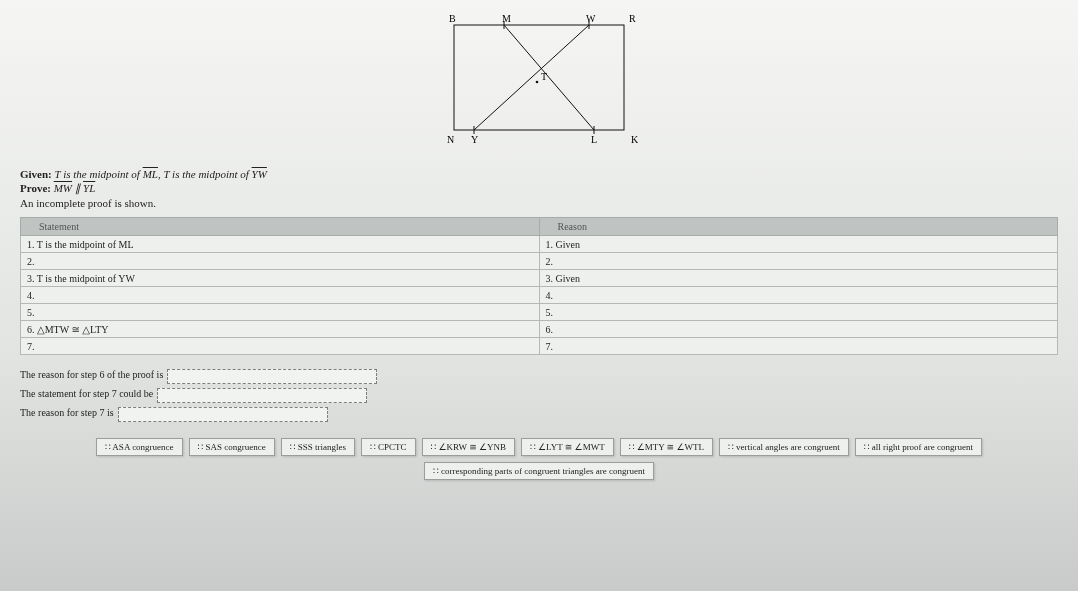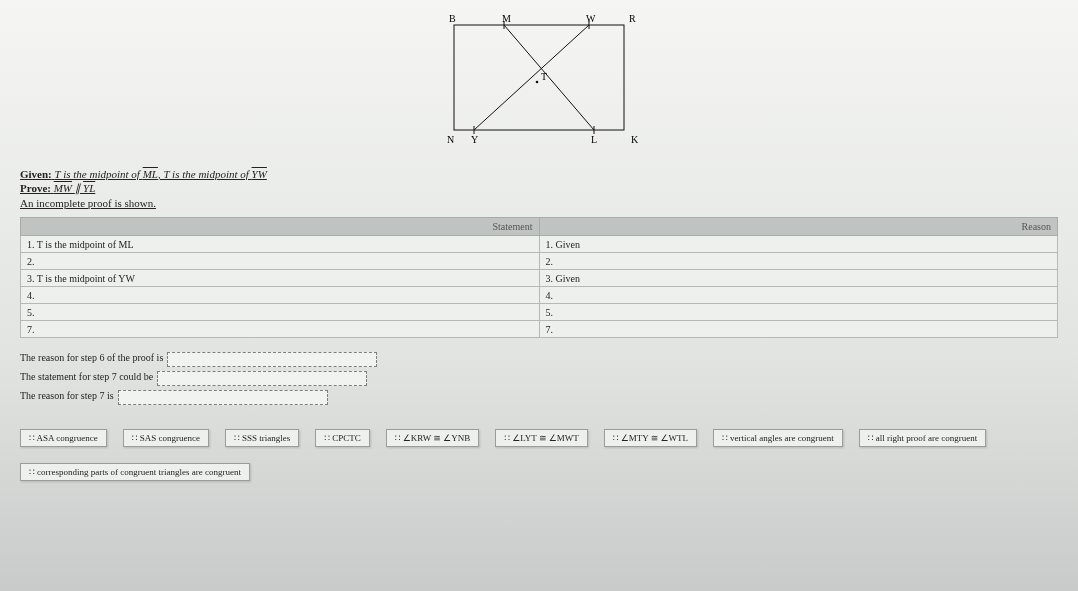--- a/index.html
+++ b/index.html
@@ -8,36 +8,36 @@
     background: linear-gradient(180deg, #f5f6f4 0%, #e2e4e2 60%, #c8cbc9 100%);
     width: 1078px;
     height: 591px;
     font-size: 11px;
     color: #222;
   }
   .page { padding: 10px 20px 10px 20px; }
   .diagram-wrap { display: flex; justify-content: center; margin: 0 0 18px 0; }
   svg.diagram { display: block; }
   .problem { margin: 6px 0 8px 0; }
-  .problem p { margin: 2px 0; text-decoration: underline; }
+  .problem p { margin: 2px 0; }
   .overline { text-decoration: overline; }
   .ital { font-style: italic; }
   table.proof {
     width: 100%;
     border-collapse: collapse;
     margin-top: 4px;
   }
   table.proof th {
     background: #bfc3c1;
     color: #555;
     font-weight: normal;
     font-size: 10px;
-    padding: 3px 6px;
+    padding: 3px 18px;
     border: 1px solid #a8aca9;
-    text-align: right;
+    text-align: left;
   }
   table.proof td {
     border: 1px solid #b5b9b6;
     background: #eef0ee;
     padding: 2px 6px;
     font-size: 10px;
     height: 17px;
     vertical-align: middle;
     margin-left: 12px;
   }
@@ -48,22 +48,23 @@
     display: inline-block;
     min-width: 210px;
     height: 15px;
     border: 1px dashed #7c807d;
     background: #f1f3f1;
     margin-left: 4px;
   }
   .tiles {
     display: flex;
     flex-wrap: wrap;
-    gap: 16px;
-    margin-top: 24px;
+    justify-content: center;
+    gap: 6px;
+    margin-top: 16px;
   }
   .tile {
     border: 1px solid #9a9e9b;
     background: #eef0ee;
     padding: 3px 8px;
     font-size: 9px;
     box-shadow: 1px 1px 2px rgba(0,0,0,0.15);
     cursor: move;
   }
 </style>
@@ -136,20 +137,24 @@
         </tr>
       <tr>
           <td>4.</td>
           <td>4.</td>
         </tr>
       <tr>
           <td>5.</td>
           <td>5.</td>
         </tr>
       <tr>
+          <td>6. △MTW ≅ △LTY</td>
+          <td>6.</td>
+        </tr>
+      <tr>
           <td>7.</td>
           <td>7.</td>
         </tr>
     </tbody>
   </table>
 
   <div class="blanks">
     <div class="blank-row">
       <span>The reason for step 6 of the proof is</span>
       <span class="blank-field"></span>

